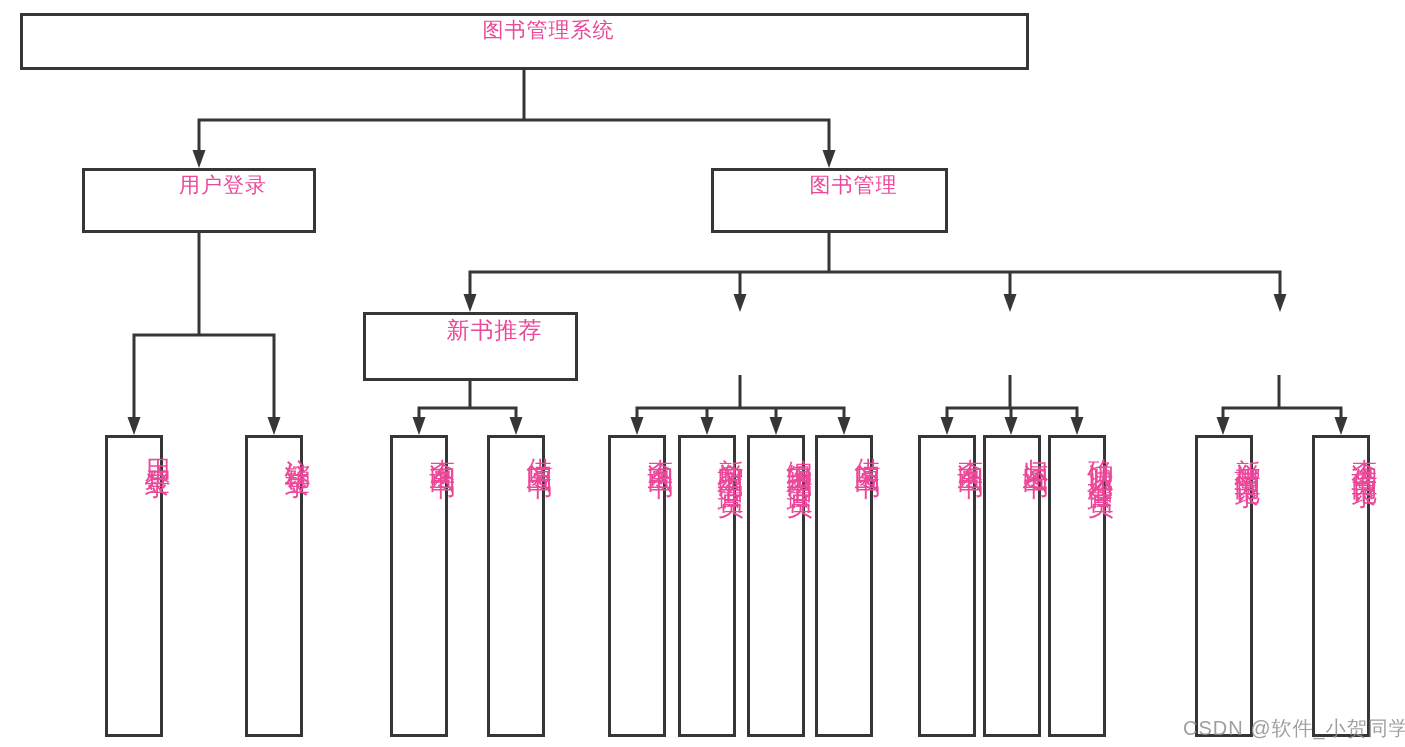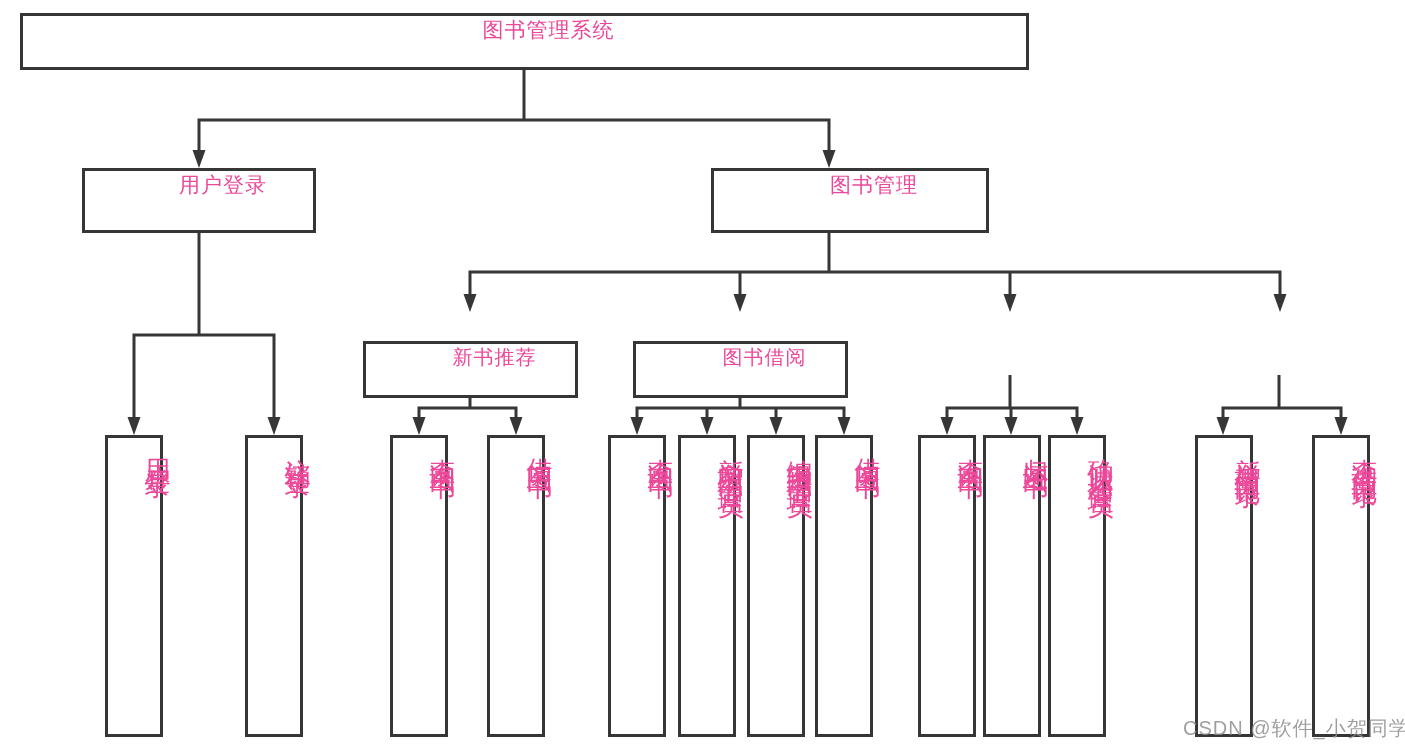--- a/index.html
+++ b/index.html
@@ -40,27 +40,26 @@
     width: 1009px; height: 57px;
     font-size: 21px;
     letter-spacing: 1px;
   }
   .box-l2 {
     height: 65px;
     font-size: 21px;
     letter-spacing: 1px;
   }
   .box-l2-user { left: 82px;  top: 168px; width: 234px; }
-  .box-l2-mgmt { left: 711px; top: 168px; width: 278px; }
+  .box-l2-mgmt { left: 711px; top: 168px; width: 237px; }
   .box-l3 {
     top: 312px;
-    width: 215px; height: 57px;
-    font-size: 20px;
-    letter-spacing: 1px;
-    margin-top: 29px;
+    width: 215px; height: 69px;
+    font-size: 23px;
+    letter-spacing: 1px;
   }
   .box-l3-s0 { left: 363px; }
   .box-l3-s1 { left: 633px; }
   .box-l3-s2 { left: 903px; }
   .box-l3-s3 { left: 1172px; }
   .box-leaf {
     top: 435px;
     width: 58px; height: 302px;
     font-size: 26px;
   }
@@ -147,23 +146,20 @@
   <div class="box box-l2 box-l2-user">
     <span>用户登录</span>
   </div>
   <div class="box box-l2 box-l2-mgmt">
     <span>图书管理</span>
   </div>
 
   <div class="box box-l3 box-l3-s0">
     <span>新书推荐</span>
   </div>
-  <div class="box box-l3 box-l3-s1">
-    <span>图书借阅</span>
-  </div>
 
   <div class="box box-leaf leaf-g1c0">
     <span class="vtext">用户登录</span>
   </div>
   <div class="box box-leaf leaf-g1c1">
     <span class="vtext">注销登录</span>
   </div>
 
   <div class="box box-leaf leaf-g2c0">
     <span class="vtext">查询图书</span>

